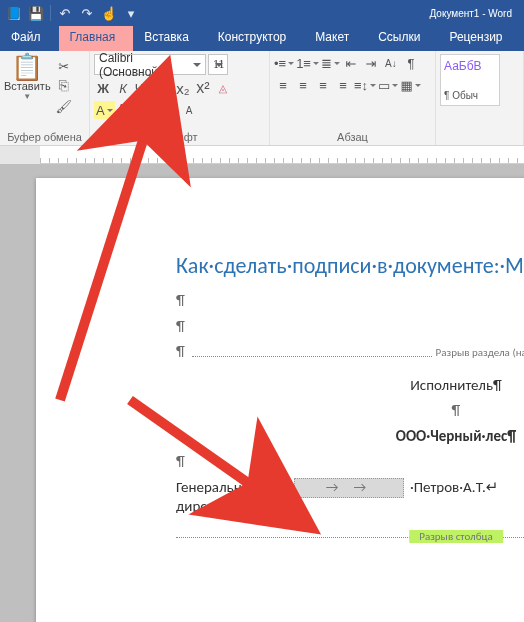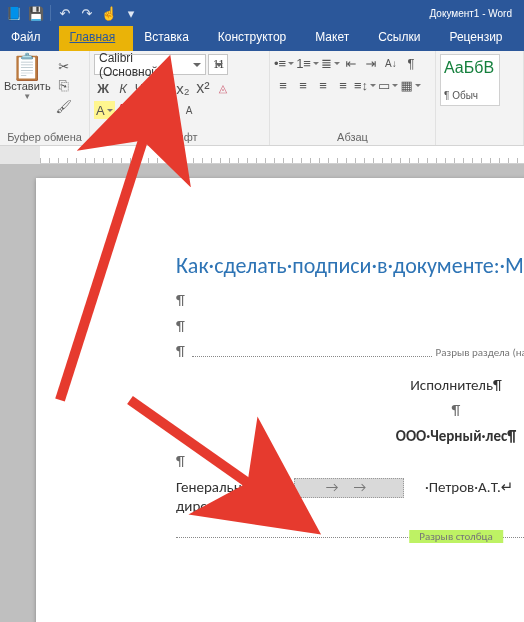--- a/index.html
+++ b/index.html
@@ -38,23 +38,22 @@
     align-items: stretch;
     padding-left: 0;
   }
   .tab {
     padding: 4px 18px 0 11px;
     color: #fff;
     font-size: 12px;
     cursor: pointer;
   }
   .tab.active {
-    background: #eab308;
+    background: #fca5a5;
     color: #2b579a;
-    text-decoration: underline;
   }
   
   .ribbon {
     background: #f3f3f3;
     border-bottom: 1px solid #d4d4d4;
     height: 95px;
     display: flex;
   }
   .group {
     border-right: 1px solid #e1e1e1;
@@ -90,21 +89,21 @@
   .btnicon.b { font-weight:bold;}
   .btnicon.i { font-style:italic;}
   .btnicon.u { text-decoration:underline;}
   .btnicon.dd::after{content:"";margin-left:2px;border:3px solid transparent;border-top-color:#777;position:relative;top:2px;}
   .para-group{ width:166px;}
   .styles-group{ flex:1; min-width:0;}
   .style-box{
     border:1px solid #d0d0d0; background:#fff; width:60px; height:52px; padding:4px 3px;
     display:flex; flex-direction:column; justify-content:space-between; font-size:10px; color:#555;
   }
-  .style-box .sample{font-size:16px; color:#15803d;}
+  .style-box .sample{font-size:12px; color:#8b5cf6;}
   
   .ruler {
     height: 18px; background:#fff; border-bottom:1px solid #d0d0d0; position:relative;
     font-size:8px; color:#777;
     background-image: repeating-linear-gradient(to right, #bbb 0, #bbb 1px, transparent 1px, transparent 9px);
     background-position: 40px 12px;
     background-size: 9px 5px;
     background-repeat: repeat-x;
   }
   .ruler::before{content:"";position:absolute;left:0;top:0;width:40px;height:18px;background:#e6e6e6;}
@@ -127,21 +126,21 @@
     border-bottom:1px dotted #888; height:10px; position:relative;
   }
   .center{ text-align:center;}
   .bold{ font-weight:bold;}
   .sigrow{ display:flex; align-items:flex-start; font-size:15px;}
   .sigrow .col1{ width:118px;}
   .sigrow .mid{
     width:110px; background:#d9d9d9; border:1px dotted #999; text-align:center;
     letter-spacing:6px; color:#777; font-size:14px; line-height:18px; height:20px;
   }
-  .sigrow .col3{ padding-left:21px;}
+  .sigrow .col3{ padding-left:6px;}
   .section-break{
     margin:14px 0 0 0; position:relative; height:14px;
   }
   .section-break .dl{ border-bottom:1px dotted #888; position:absolute; top:6px; left:0; right:0;}
   .section-break .lab{
     position:absolute; left:50%; transform:translateX(-50%); top:-1px; background:#bef264;
     padding:0 10px; font-size:11px; color:#777;
   }
   
   .overlay{ position:absolute; left:0; top:0; width:524px; height:622px; pointer-events:none;}

